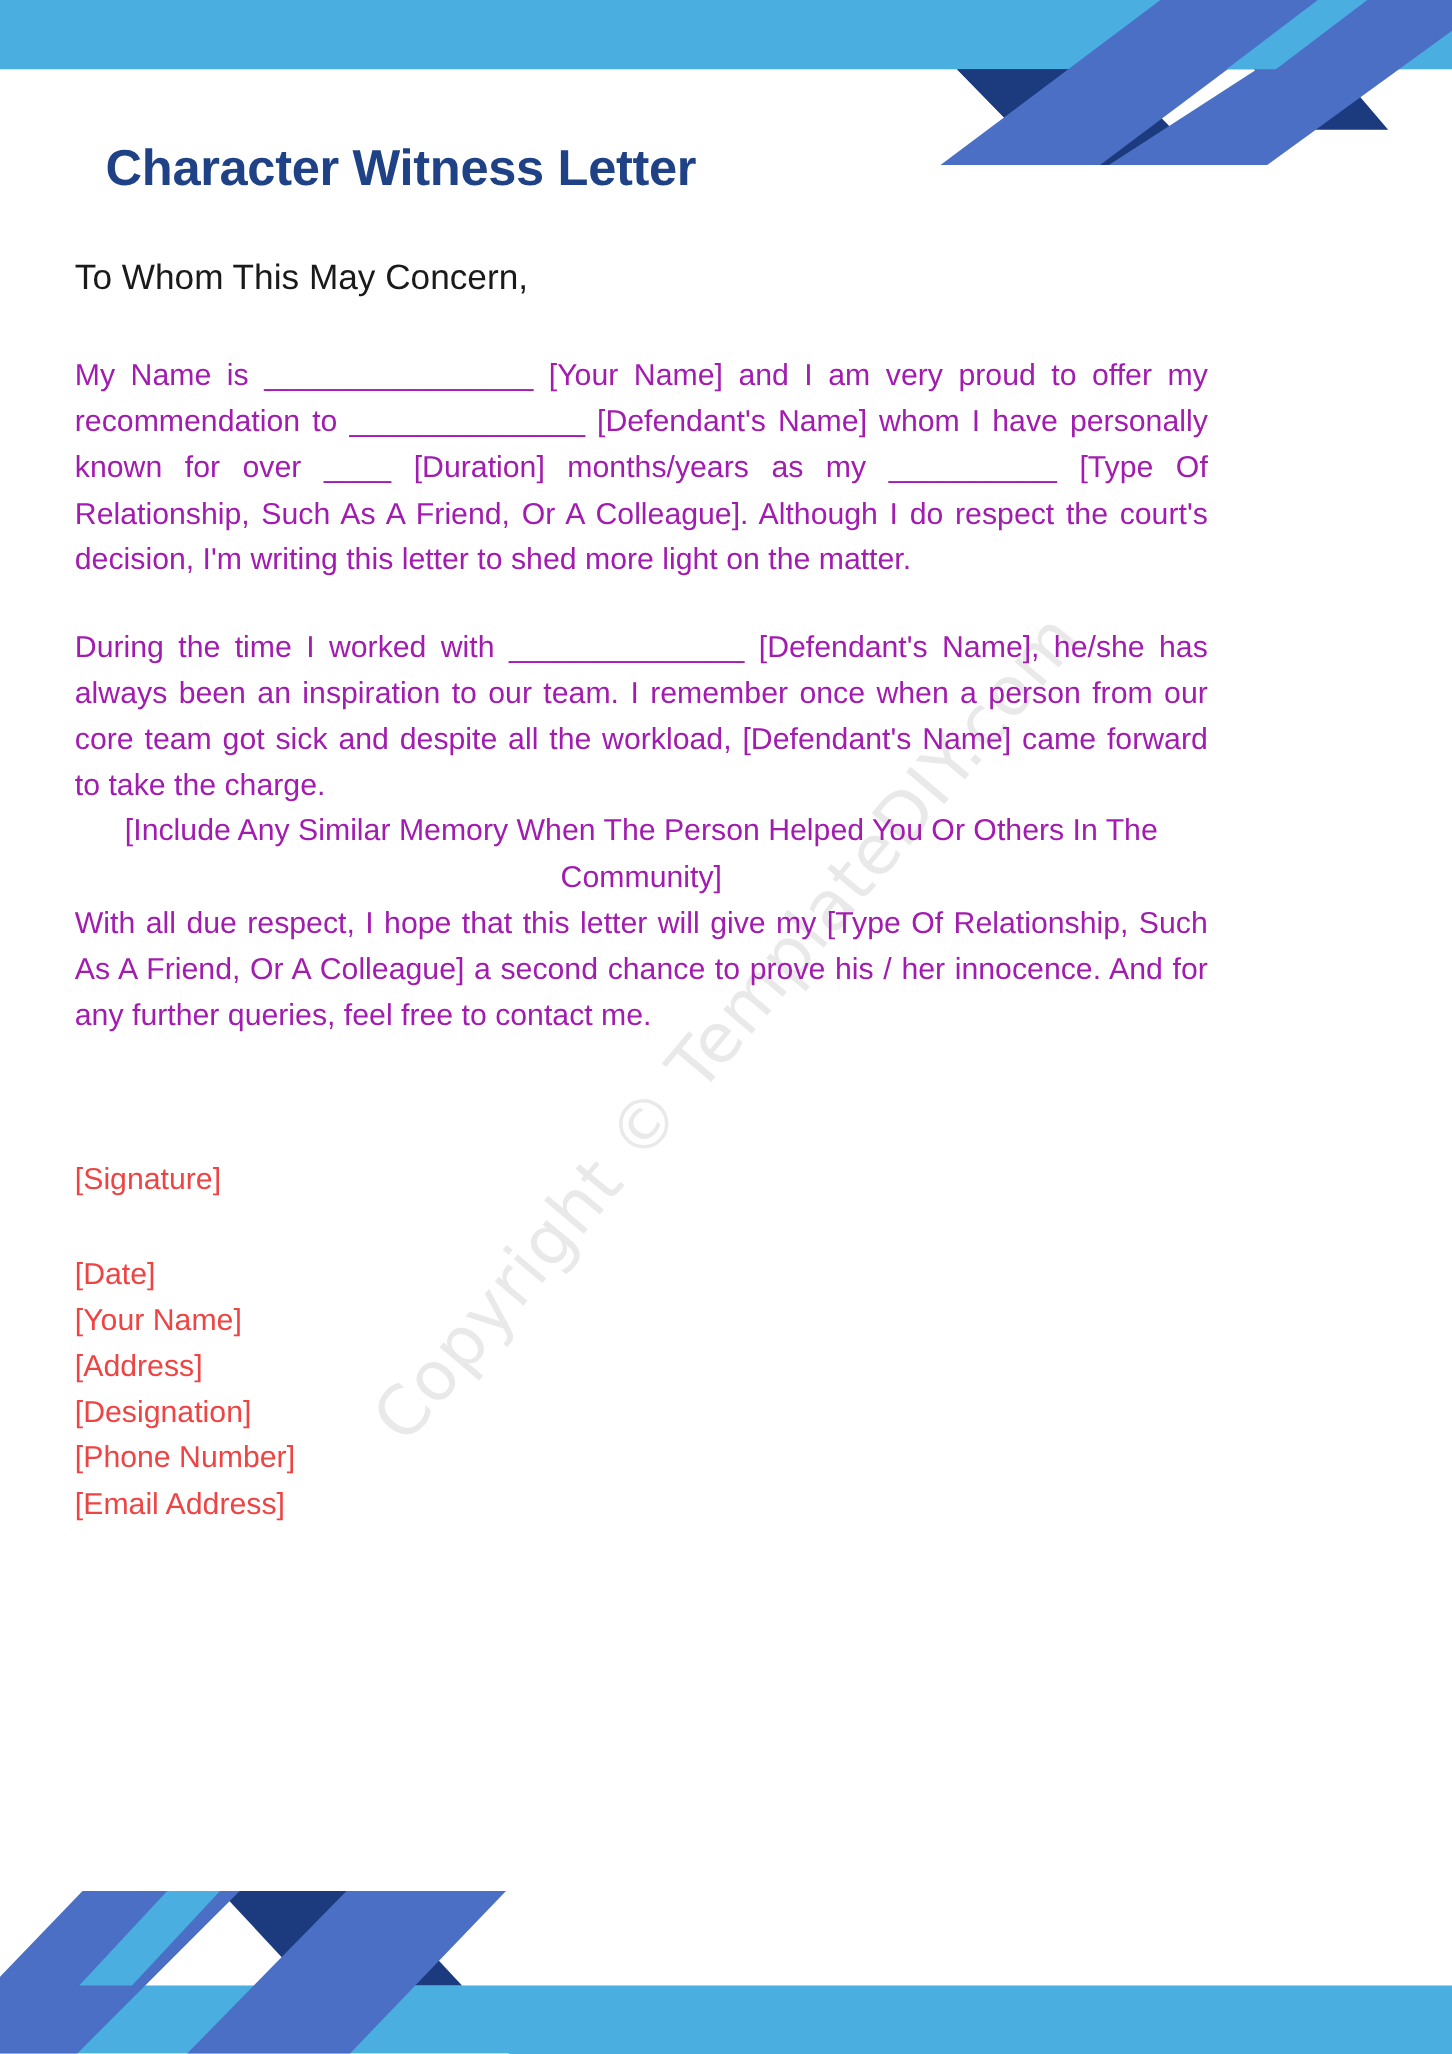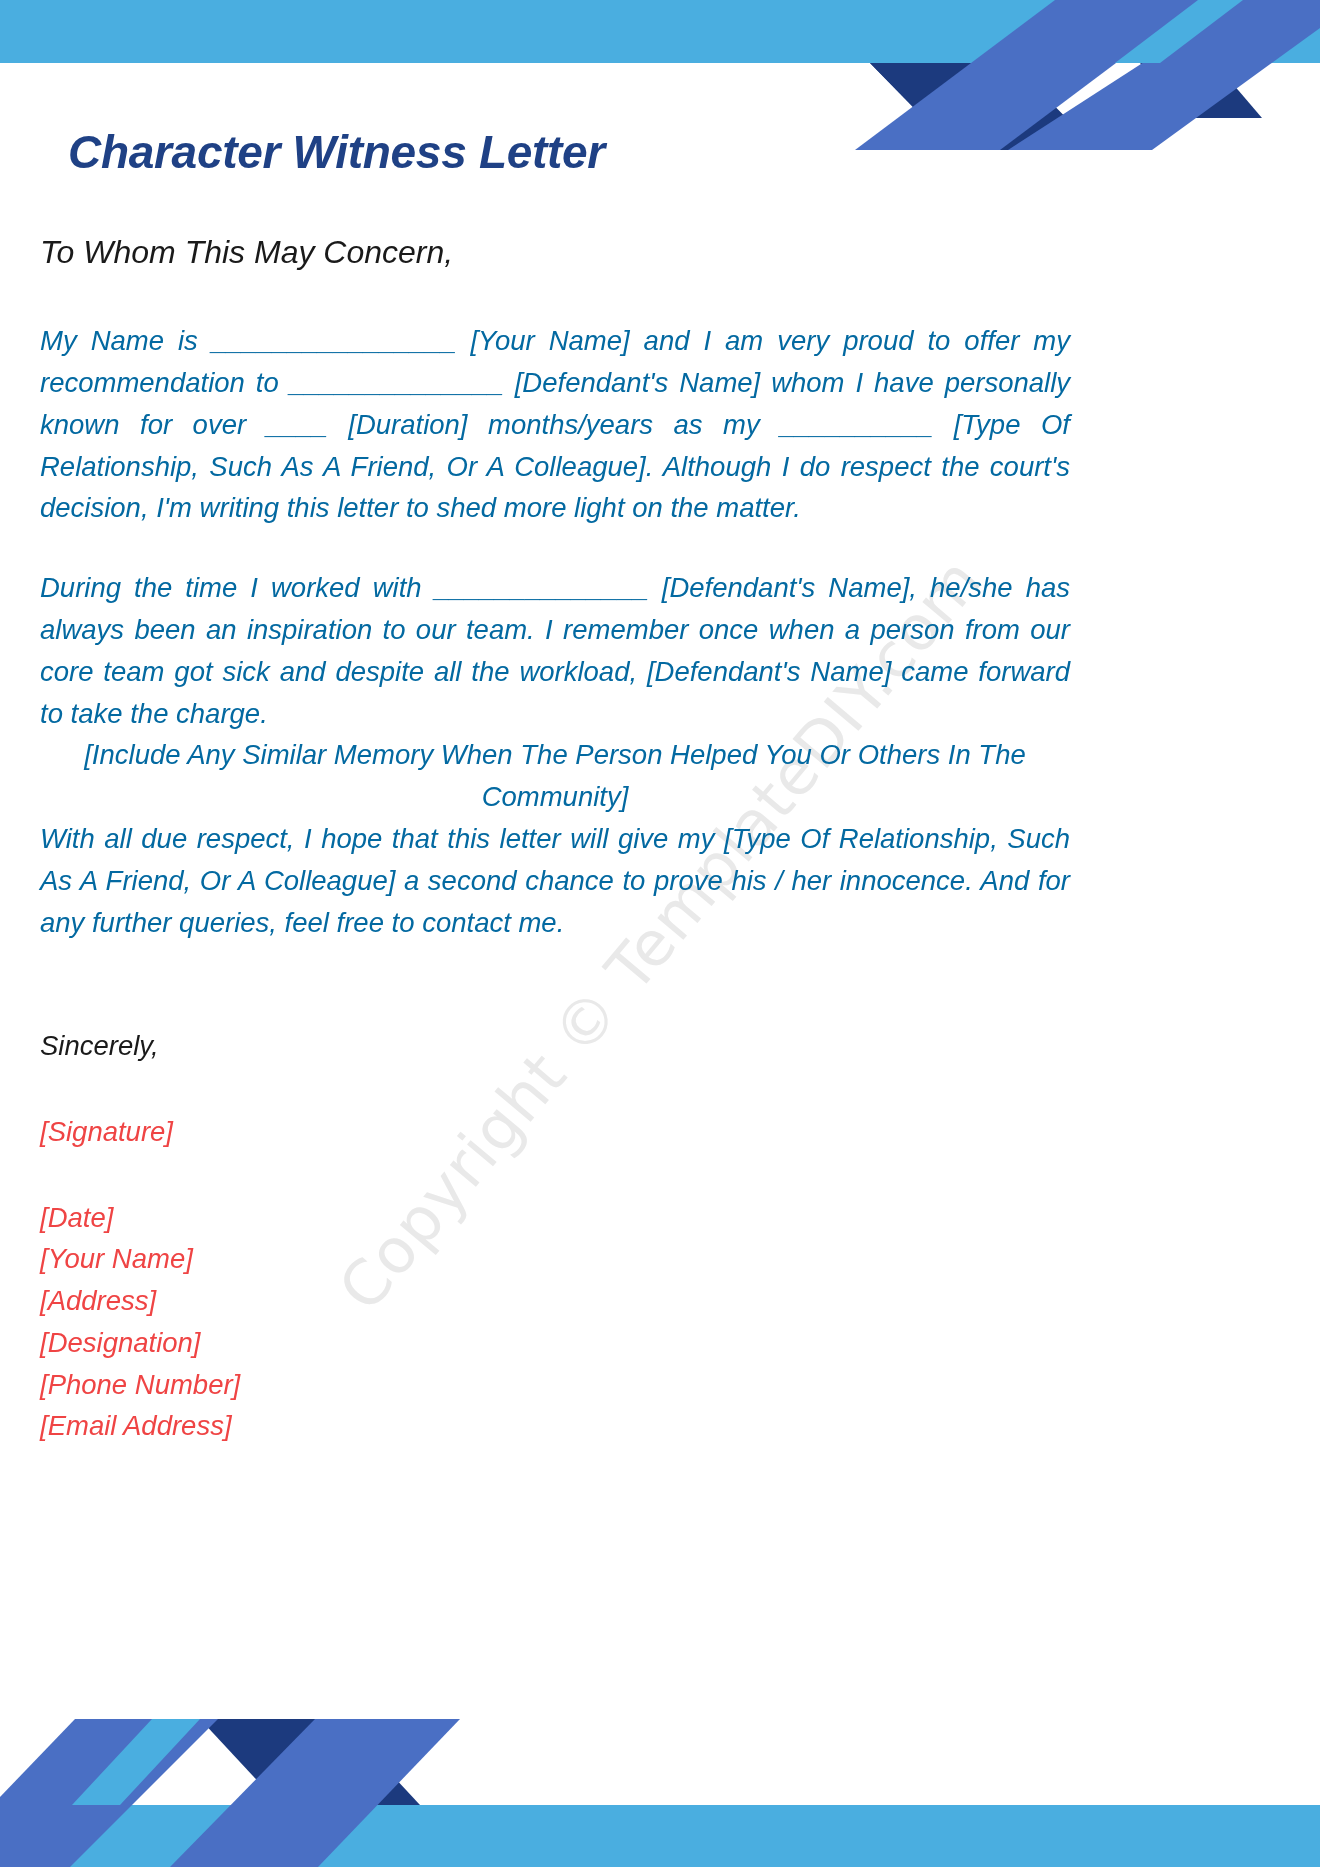--- a/index.html
+++ b/index.html
@@ -55,45 +55,44 @@
     font-family: "DejaVu Sans", sans-serif;
     letter-spacing: 1px;
     z-index: 1;
     pointer-events: none;
     user-select: none;
   }
 
   
   .content {
     position: absolute;
-    left: 40px;
+    left: 68px;
     top: 128px;
     width: 1222px;
     z-index: 3;
-    font-style: italic;
   }
 
   .doc-title {
     font-size: 46px;
     font-weight: bold;
     color: #1f4185;
     letter-spacing: -0.3px;
     margin: 0 0 52px 28px;
     line-height: 1.05;
   }
 
   .body-col {
     width: 1030px;
     margin-left: 0px;
   }
 
   .para {
     font-size: 27.5px;
     line-height: 1.52;
-    color: #0369a1;
+    color: #a21caf;
     text-align: justify;
     text-justify: inter-word;
     margin: 0 0 38px 0;
     white-space: pre-wrap;
   }
   .para.last-left {
     text-align: center;
   }
   .para.nogap {
     margin-bottom: 0;
@@ -158,21 +157,20 @@
       <p class="para">My Name is ________________ [Your Name] and I am very proud to offer my recommendation to ______________ [Defendant's Name] whom I have personally known for over ____ [Duration] months/years as my __________ [Type Of Relationship, Such As A Friend, Or A Colleague]. Although I do respect the court's decision, I'm writing this letter to shed more light on the matter.</p>
 
       <p class="para nogap">During the time I worked with ______________ [Defendant's Name], he/she has always been an inspiration to our team. I remember once when a person from our core team got sick and despite all the workload, [Defendant's Name] came forward to take the charge.</p>
 
       <p class="para last-left nogap">[Include Any Similar Memory When The Person Helped You Or Others In The Community]</p>
 
       <p class="para">With all due respect, I hope that this letter will give my [Type Of Relationship, Such As A Friend, Or A Colleague] a second chance to prove his / her innocence. And for any further queries, feel free to contact me.</p>
 
       <div class="spacer-sm"></div>
 
-      <p class="closing">Sincerely,</p>
 
       <div class="spacer-md"></div>
 
       <p class="sig-line">[Signature]</p>
 
       <div class="spacer-md"></div>
 
       <p class="sig-line">[Date]</p>
       <p class="sig-line">[Your Name]</p>
       <p class="sig-line">[Address]</p>

